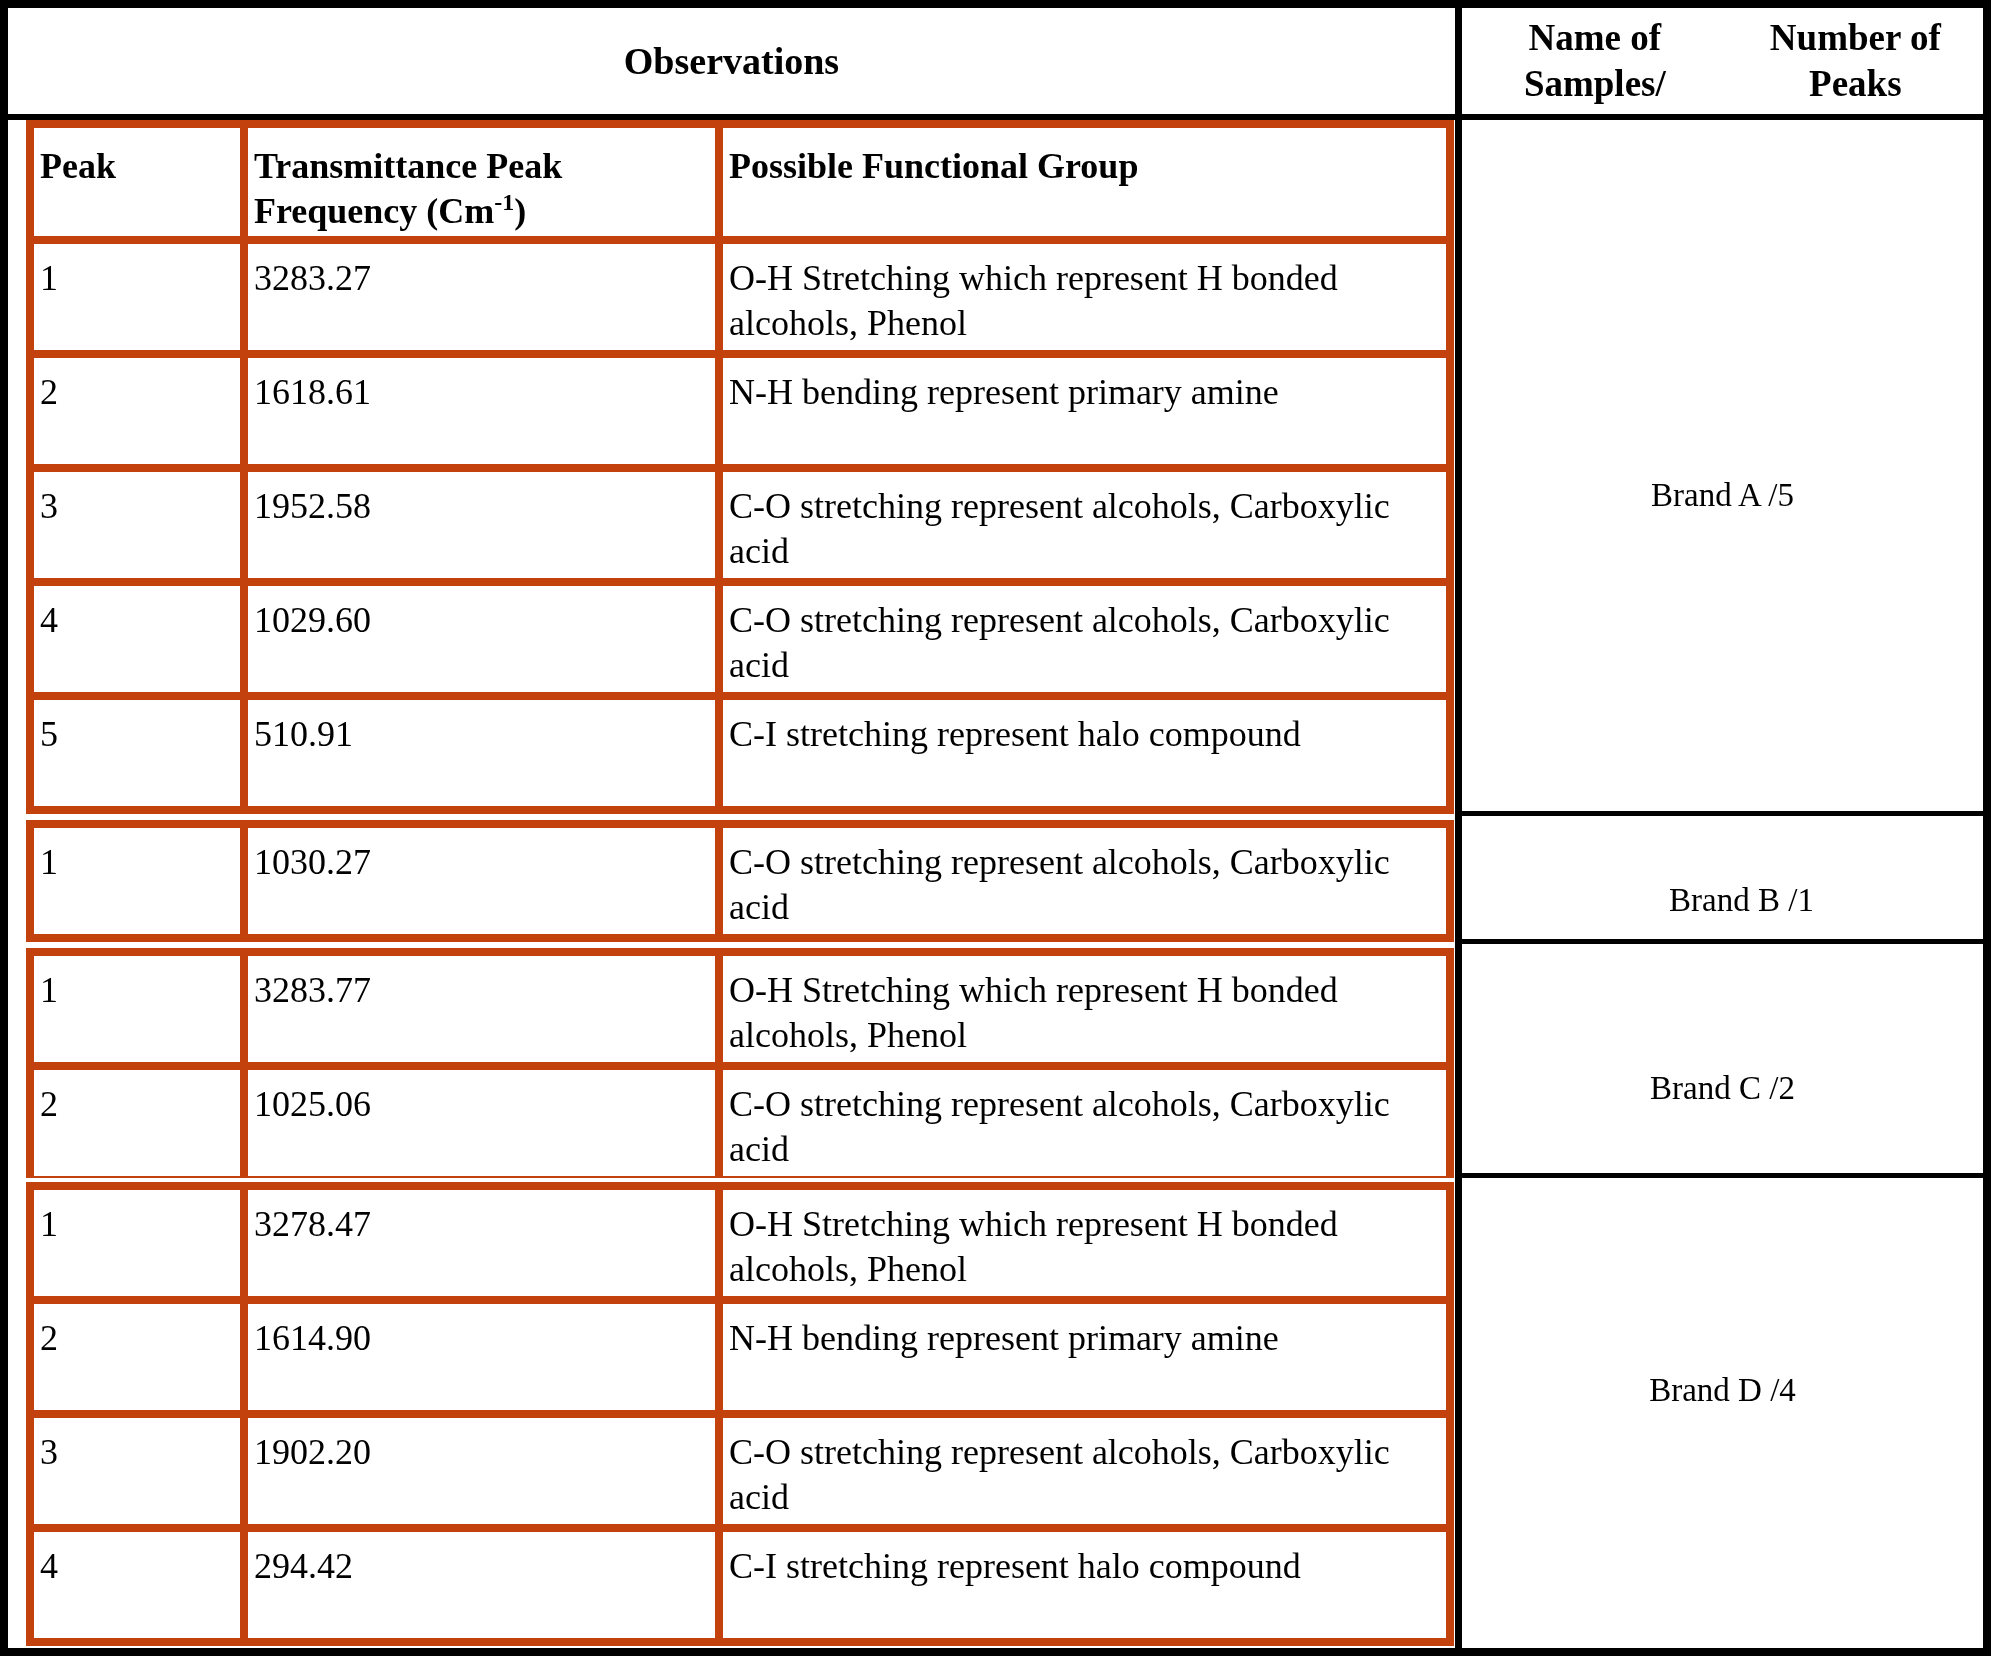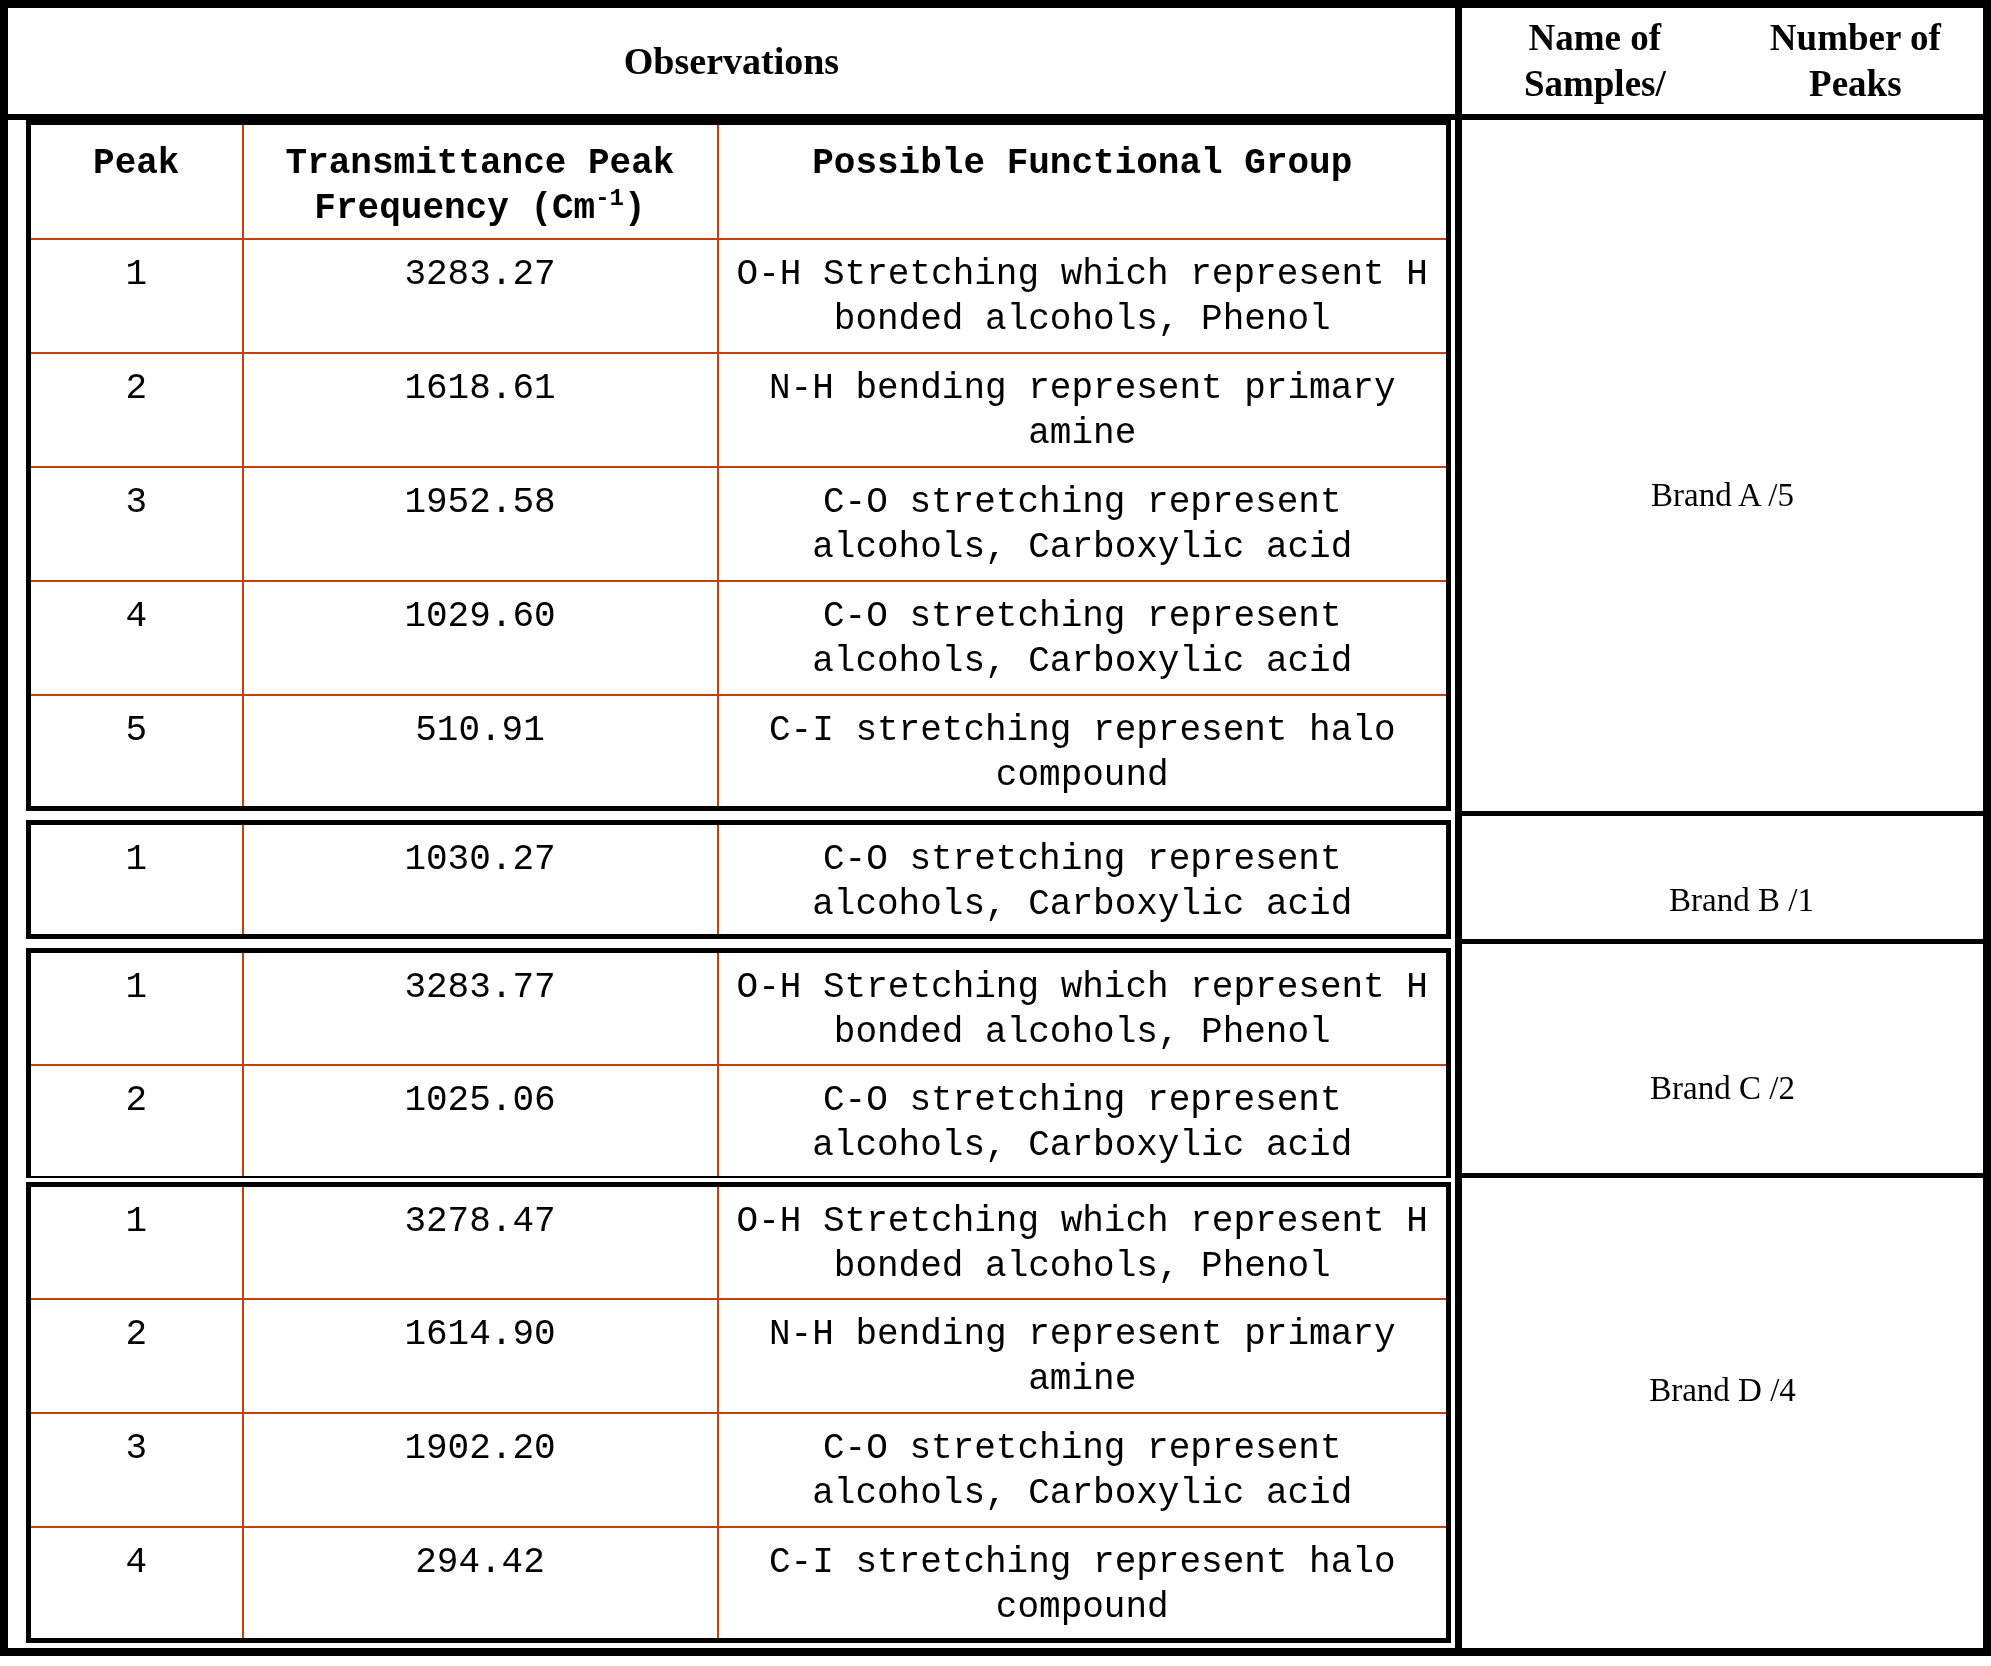--- a/index.html
+++ b/index.html
@@ -87,27 +87,25 @@
     border: 5px solid #000000;
   }
   .sec-a table.sec { height: 688px; margin-top: 0; }
   .sec-b table.sec { height: 117px; margin-top: 4px; }
   .sec-c table.sec { height: 223px; margin-top: 4px; }
   .sec-d table.sec { height: 456px; margin-top: 4px; }
   col.c1 { width: 214px; }
   col.c2 { width: 475px; }
   col.c3 { width: 731px; }
   table.sec td {
-    border: 2px solid #c2410c;
+    border: 8px solid #c2410c;
     vertical-align: top;
-    text-align: center;
     font-size: 36px;
     line-height: 45px;
     padding: 12px 6px 0 6px;
-    font-family: Liberation Mono, monospace;
   }
   tr.inner-head td {
     font-weight: bold;
     height: 116px;
     padding-top: 16px;
   }
   tr.data-row td { height: 114px; }
   td.group-cell { padding: 12px 70px 0 70px; }
   sup.inv {
     font-size: 24px;

